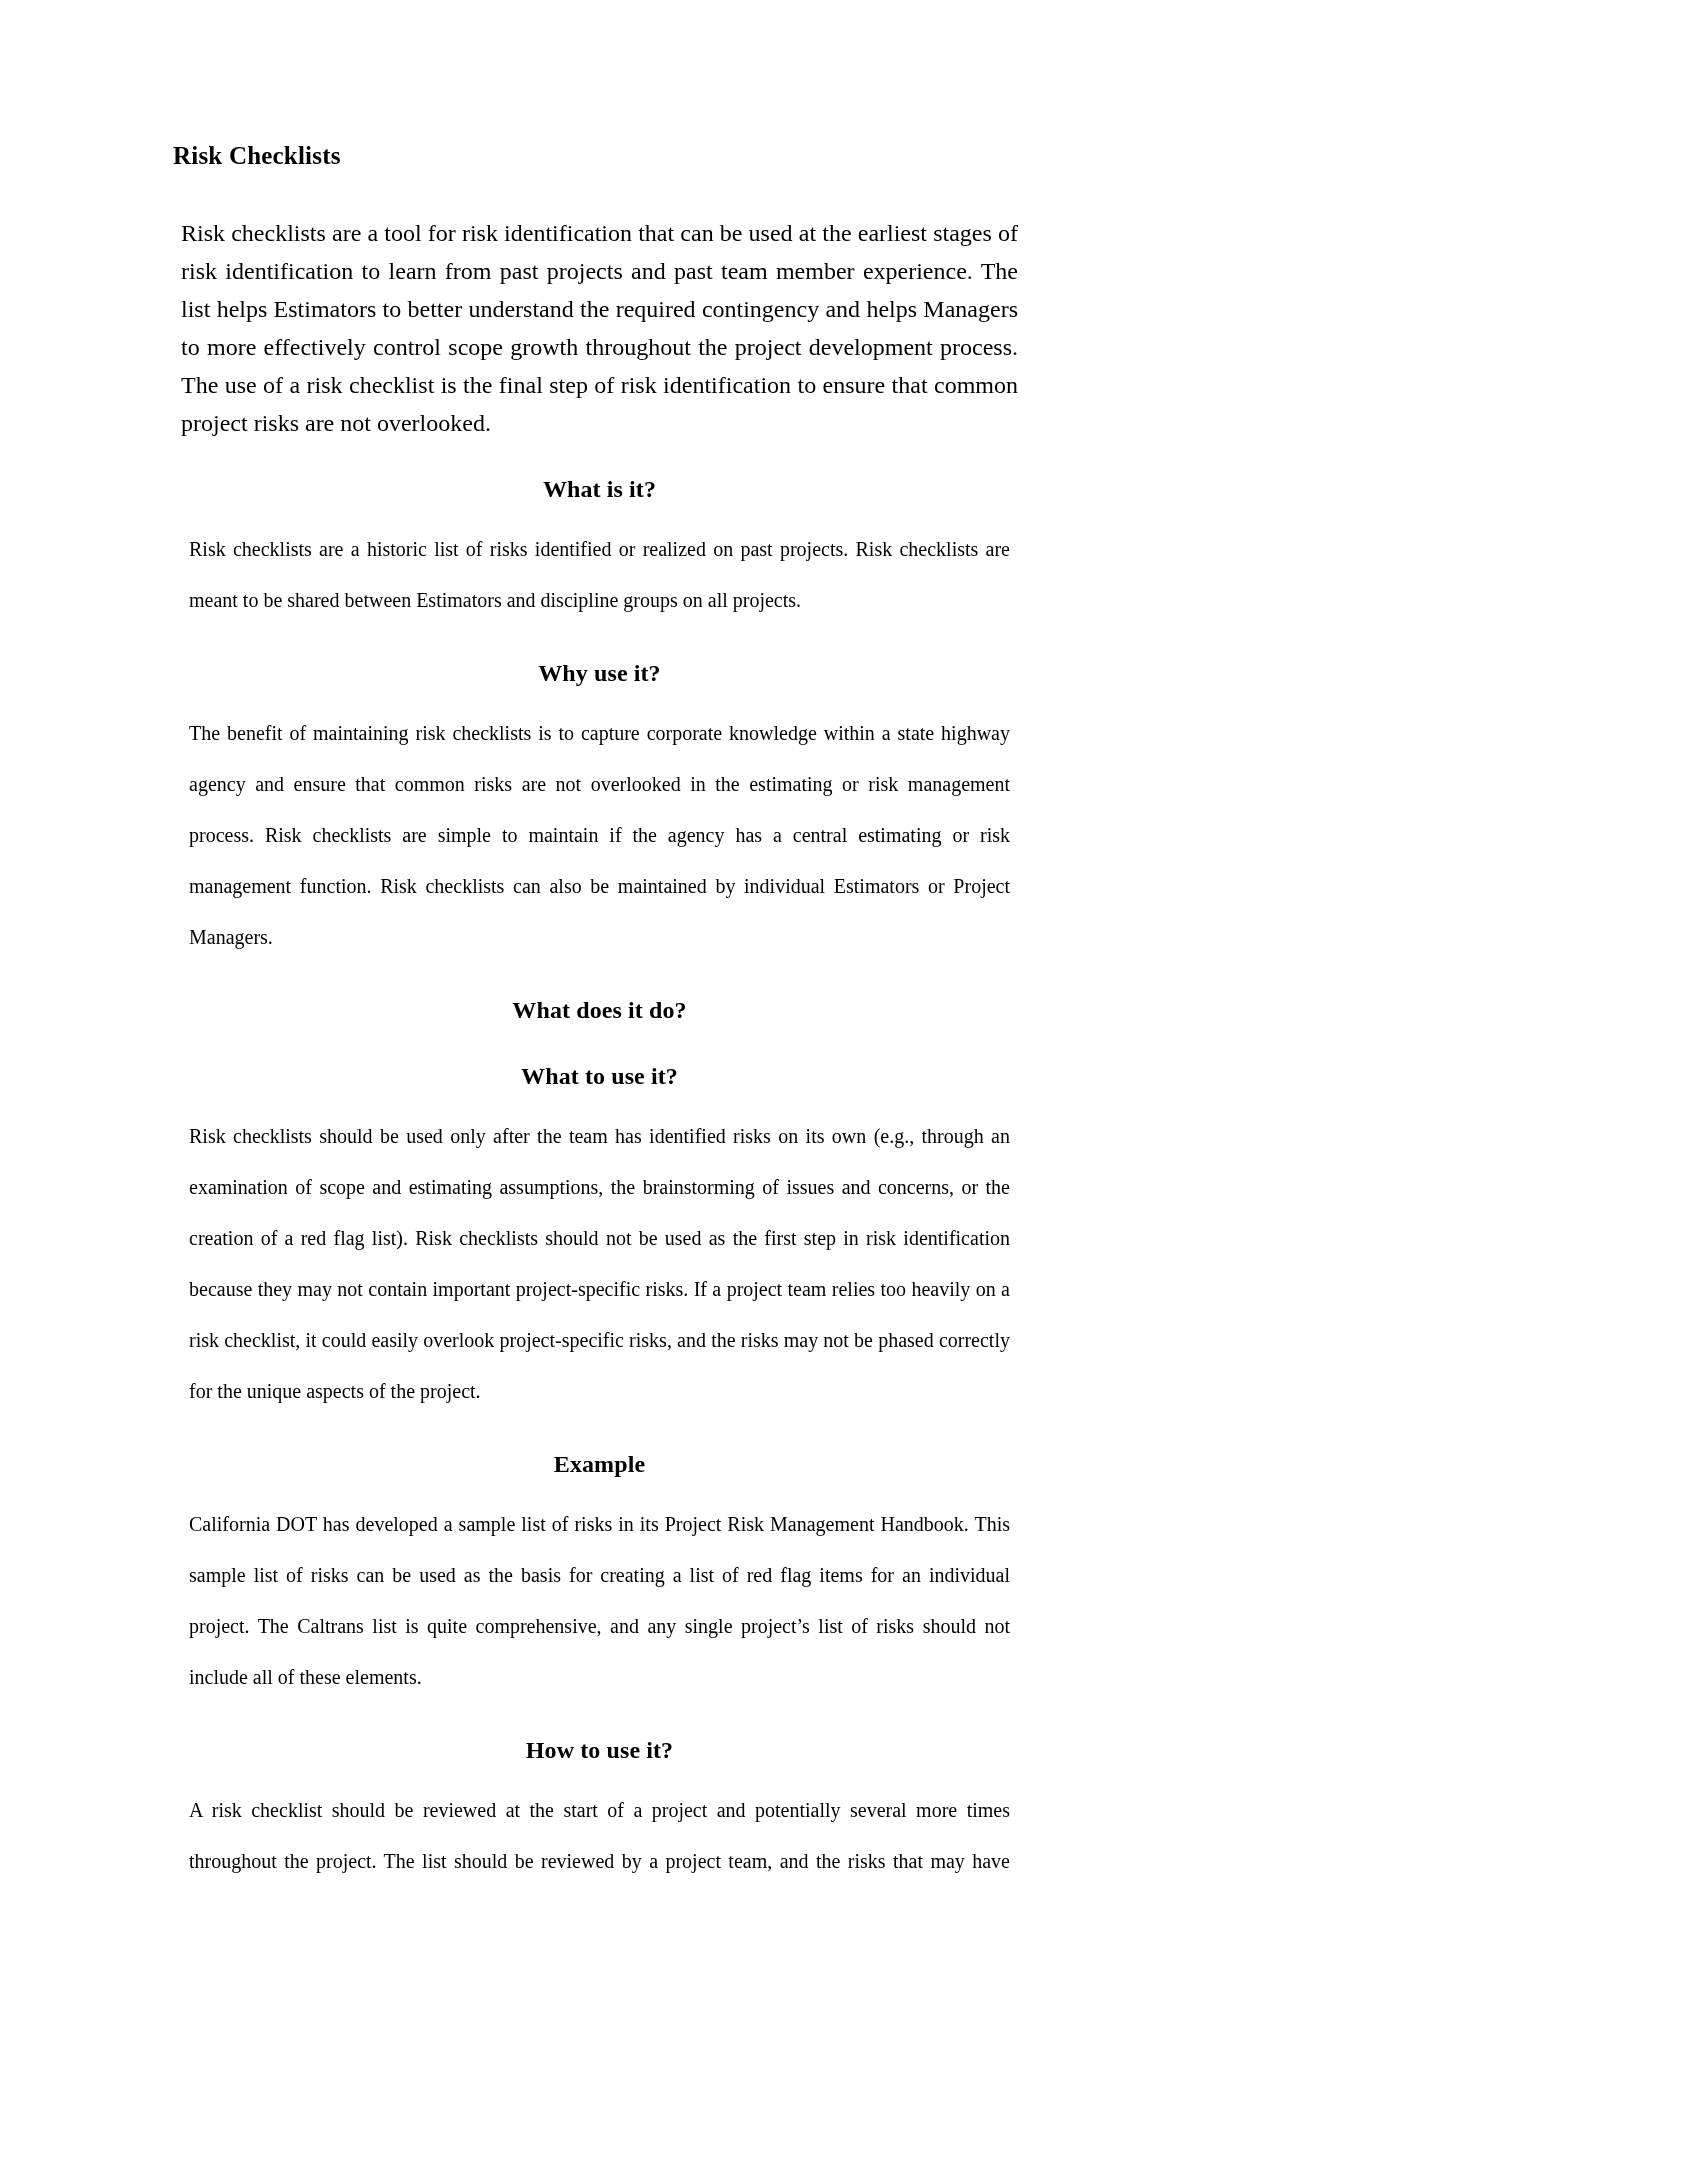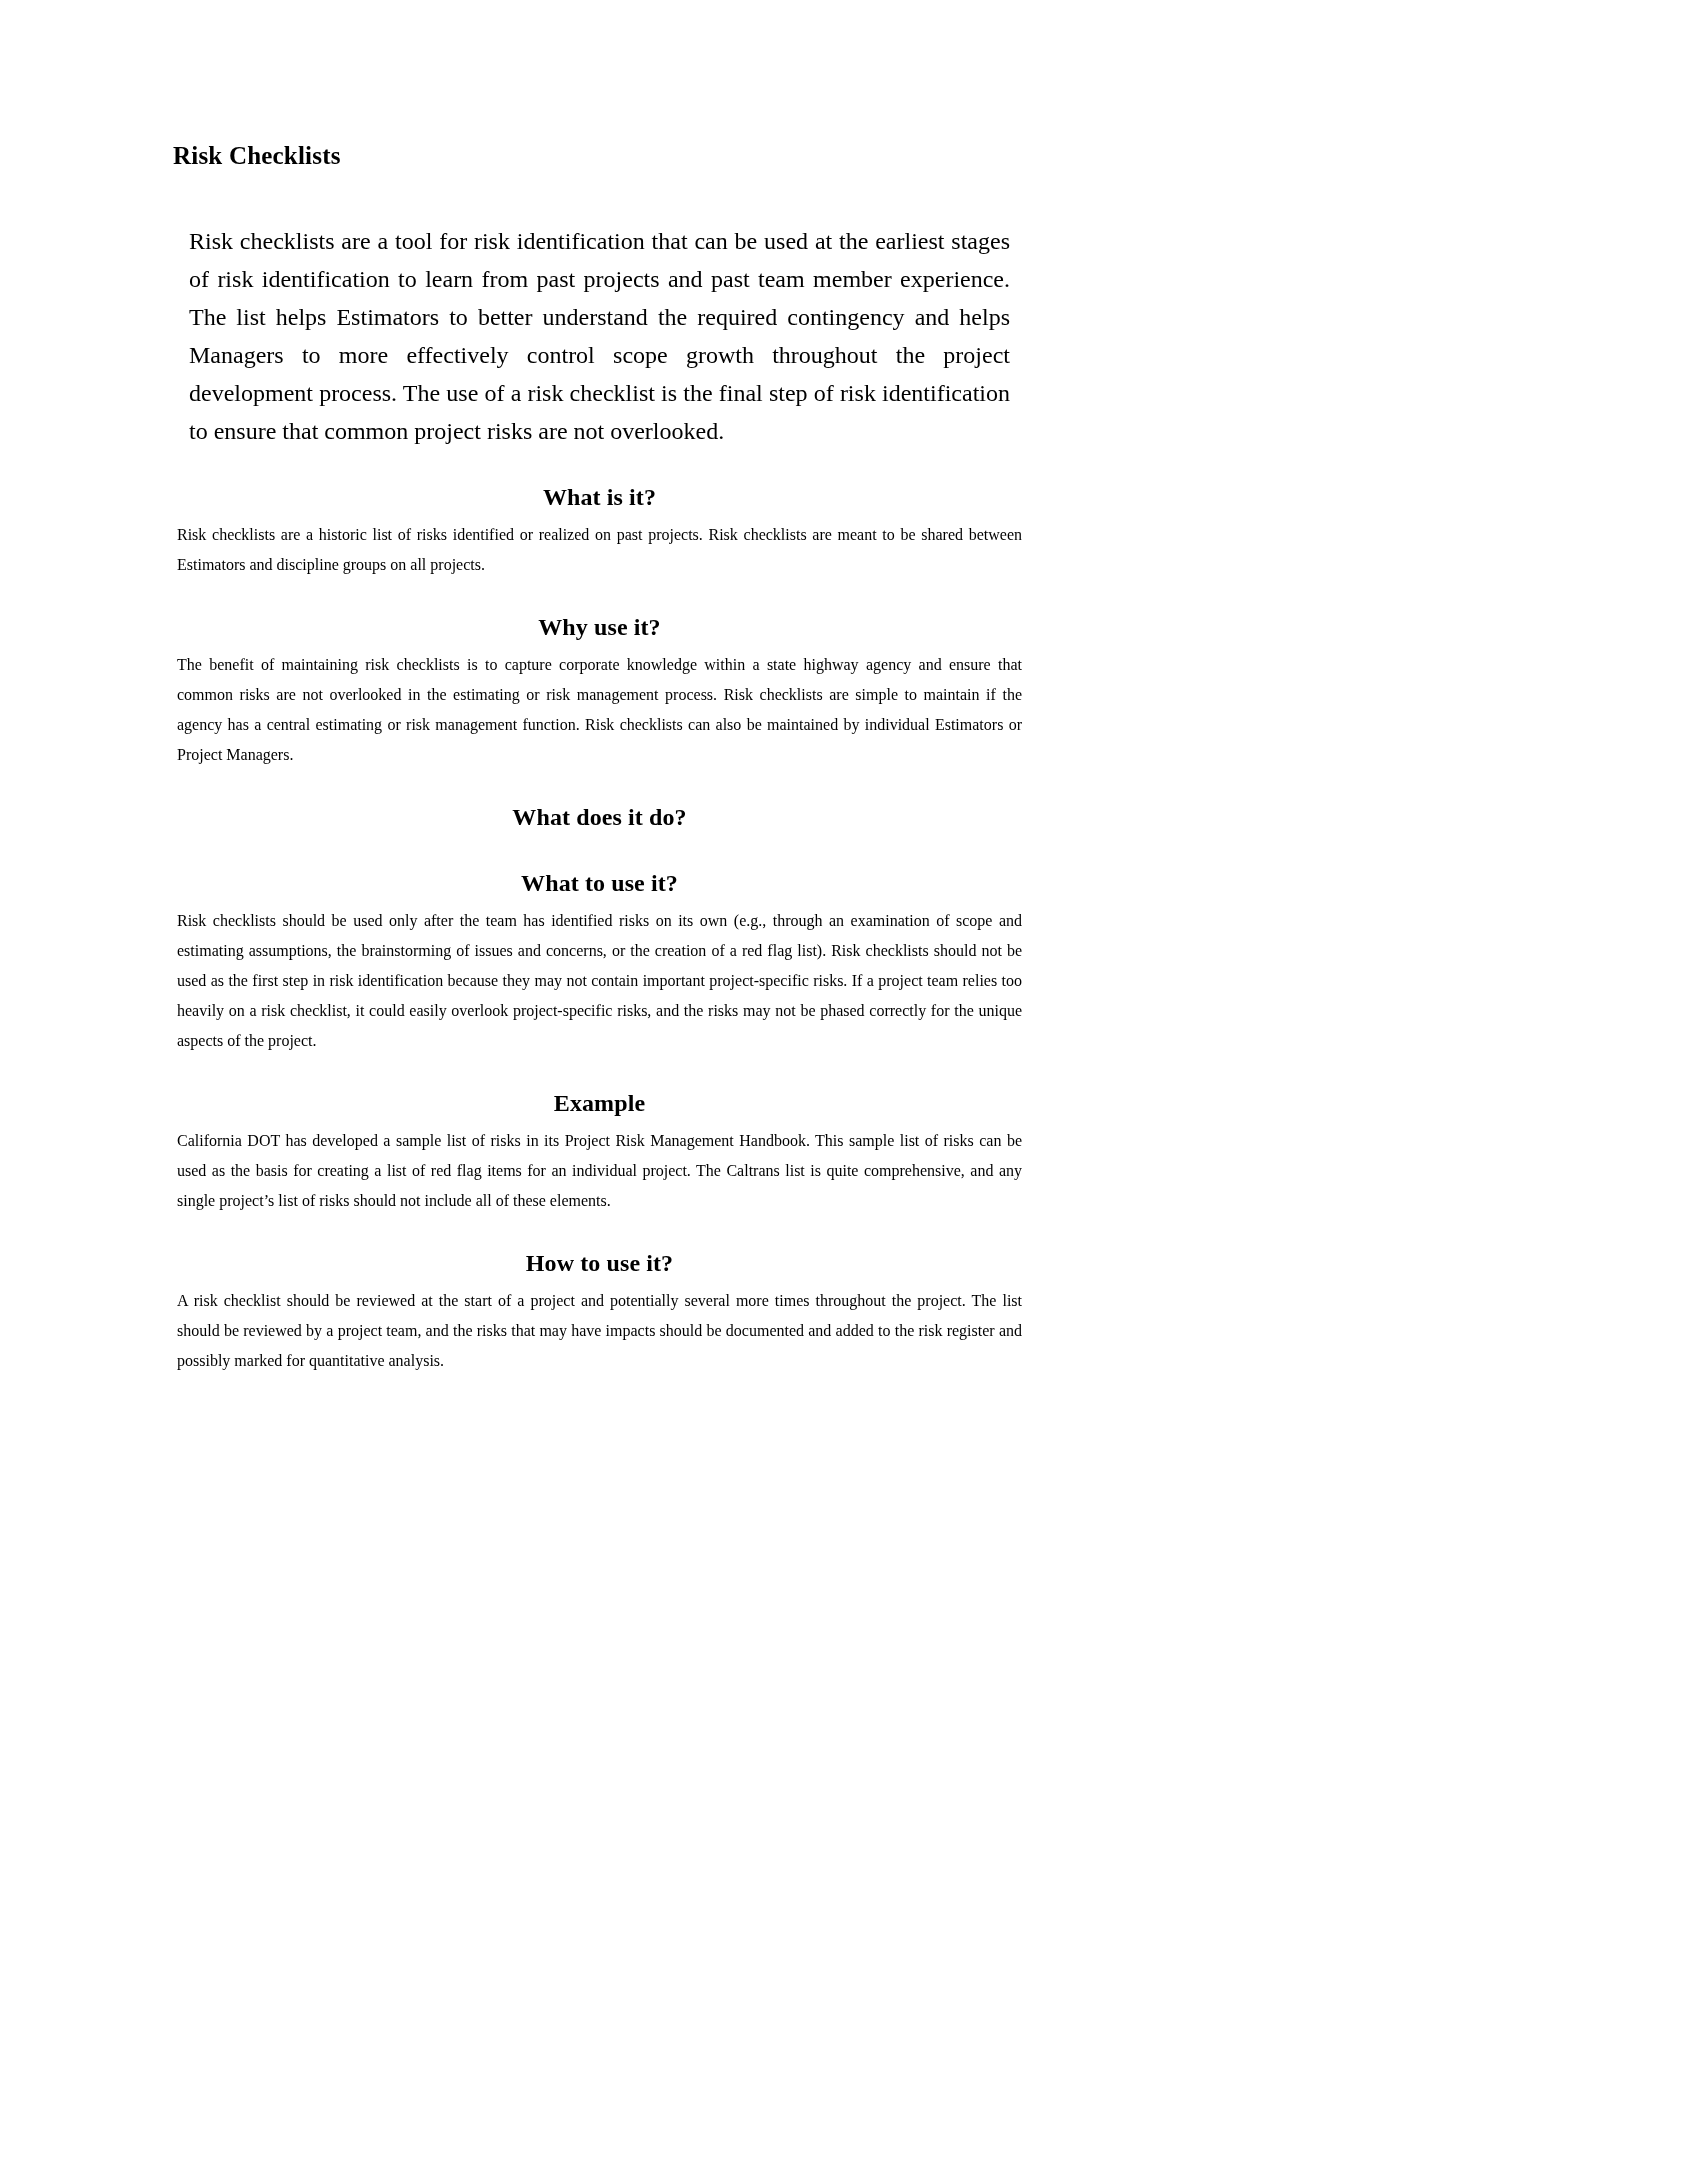--- a/index.html
+++ b/index.html
@@ -42,44 +42,44 @@
     letter-spacing: 0.2px;
   }
 
   .spacer-after-title {
     height: 35px;
   }
 
   .body-par {
     font-size: 24px;
     line-height: 38px;
-    margin: 16px;
+    margin: 8px;
     text-align: justify;
     text-justify: inter-word;
     hyphens: none;
     -webkit-hyphens: none;
   }
 
   .section {
     margin-top: 28px;
   }
 
   .section-heading {
     font-size: 24px;
     font-weight: bold;
     line-height: 38px;
     margin: 0;
     text-align: center;
     letter-spacing: 0.1px;
   }
 
   .section-body {
-    font-size: 16px;
-    line-height: 30px;
-    margin: 4px;
+    font-size: 20px;
+    line-height: 51px;
+    margin: 16px;
     text-align: justify;
     text-justify: inter-word;
   }
 
   
   .body-par:last-child,
   .section-body:last-child {
     text-align-last: left;
   }
 </style>

